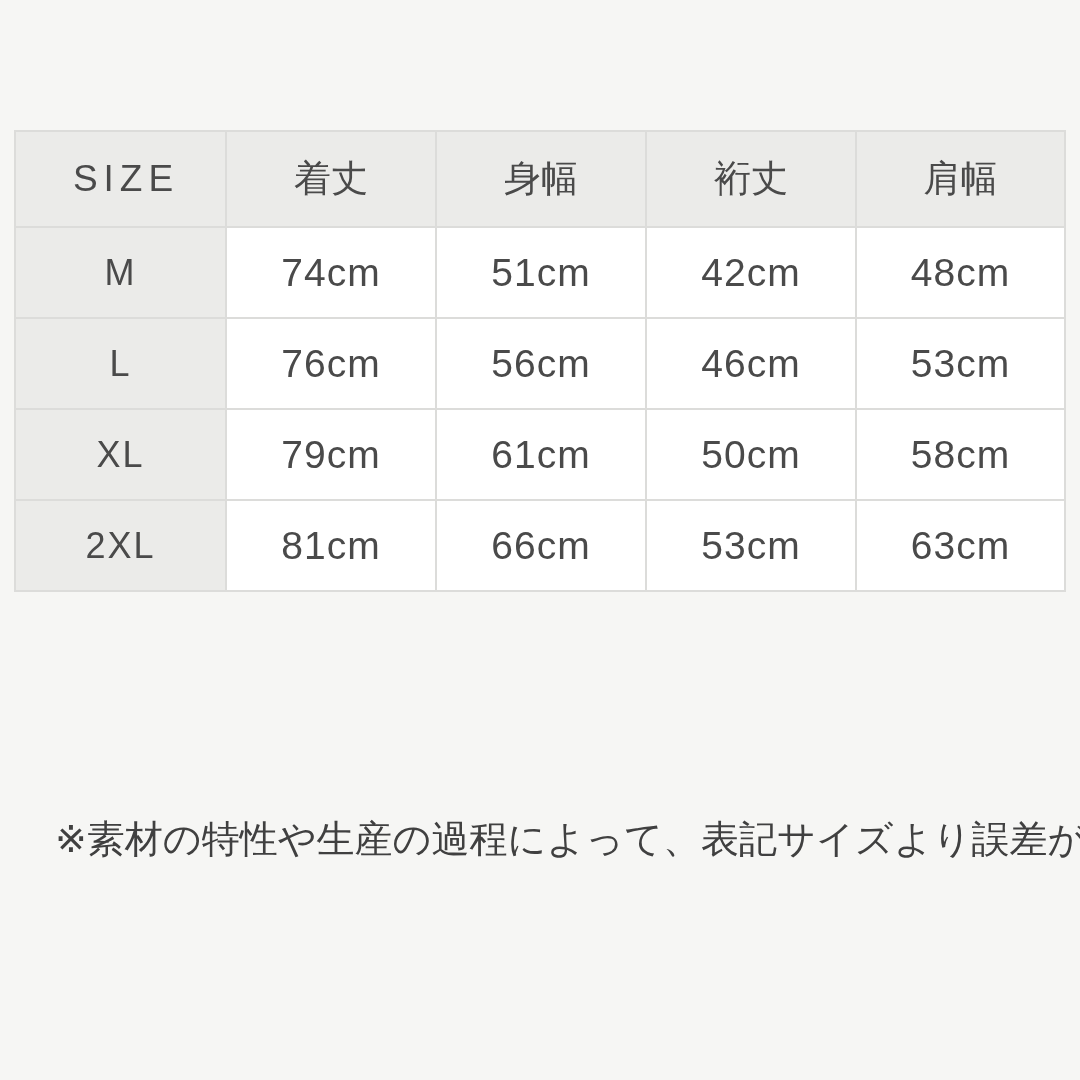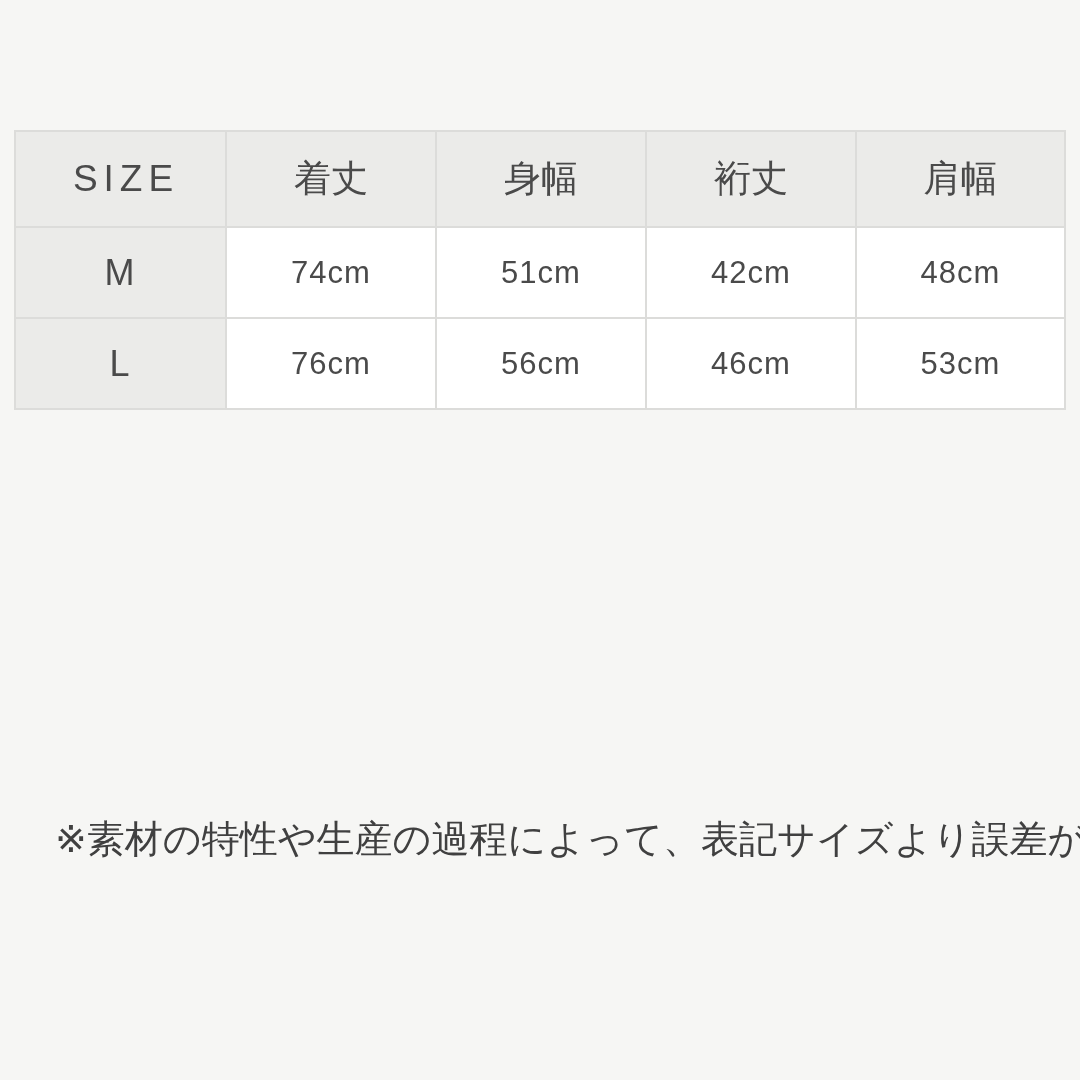--- a/index.html
+++ b/index.html
@@ -40,21 +40,21 @@
       letter-spacing: 6px;
       padding-left: 11px;
     }
     .size-table tbody th {
       background: #ebebe9;
       font-size: 36px;
       letter-spacing: 2px;
     }
     .size-table tbody td {
       background: #ffffff;
-      font-size: 31px;
+      font-size: 39px;
       letter-spacing: 1px;
     }
     .note {
       position: absolute;
       left: 14px;
       top: 806px;
       width: 1055px;
       font-size: 38px;
       line-height: 66px;
       color: #404040;
@@ -90,18 +90,32 @@
       <td>42cm</td>
       <td>48cm</td>
     </tr>
     <tr>
       <th>L</th>
       <td>76cm</td>
       <td>56cm</td>
       <td>46cm</td>
       <td>53cm</td>
     </tr>
+    <tr>
+      <th>XL</th>
+      <td>79cm</td>
+      <td>61cm</td>
+      <td>50cm</td>
+      <td>58cm</td>
+    </tr>
+    <tr>
+      <th>2XL</th>
+      <td>81cm</td>
+      <td>66cm</td>
+      <td>53cm</td>
+      <td>63cm</td>
+    </tr>
   </tbody>
 </table>
 
 <div class="note">
   <span class="note-line">※素材の特性や生産の過程によって、表記サイズより誤差が</span>
 </div>
 
 </body></html>

